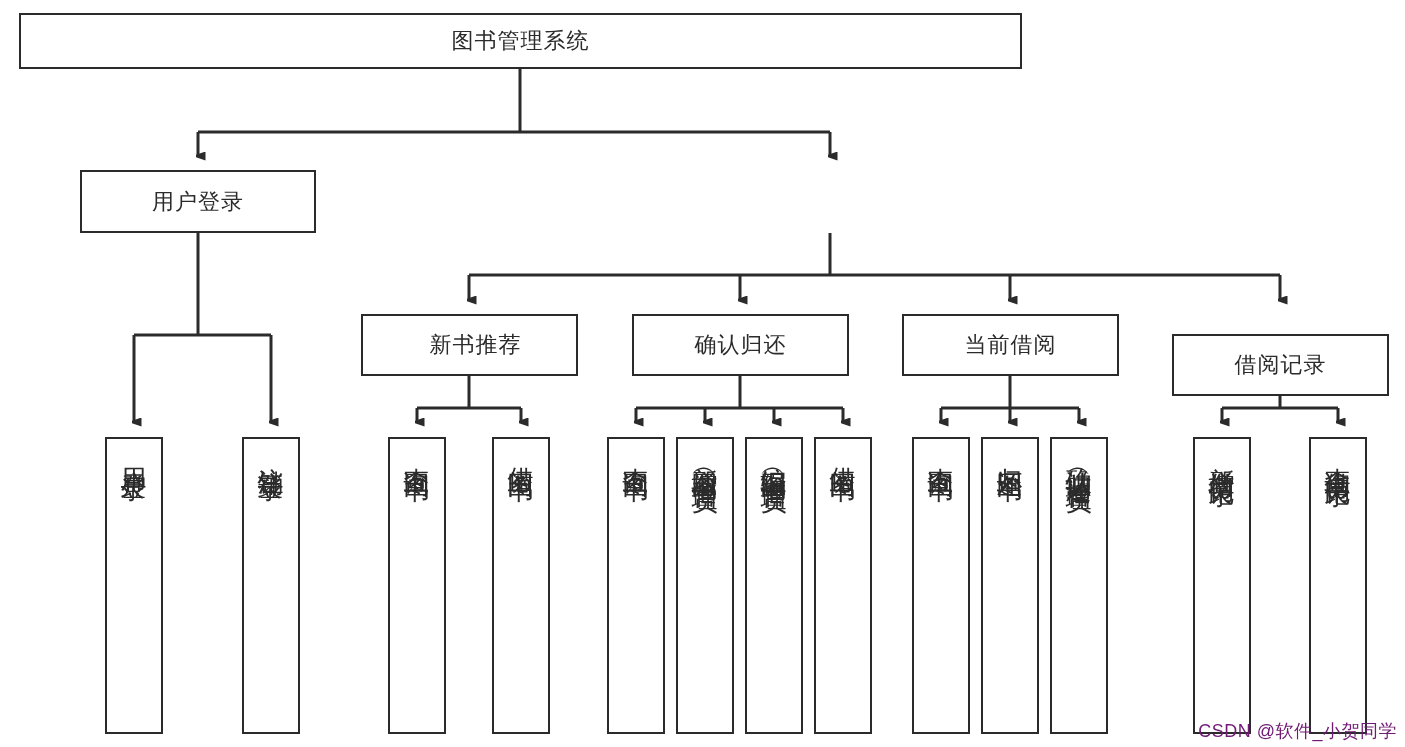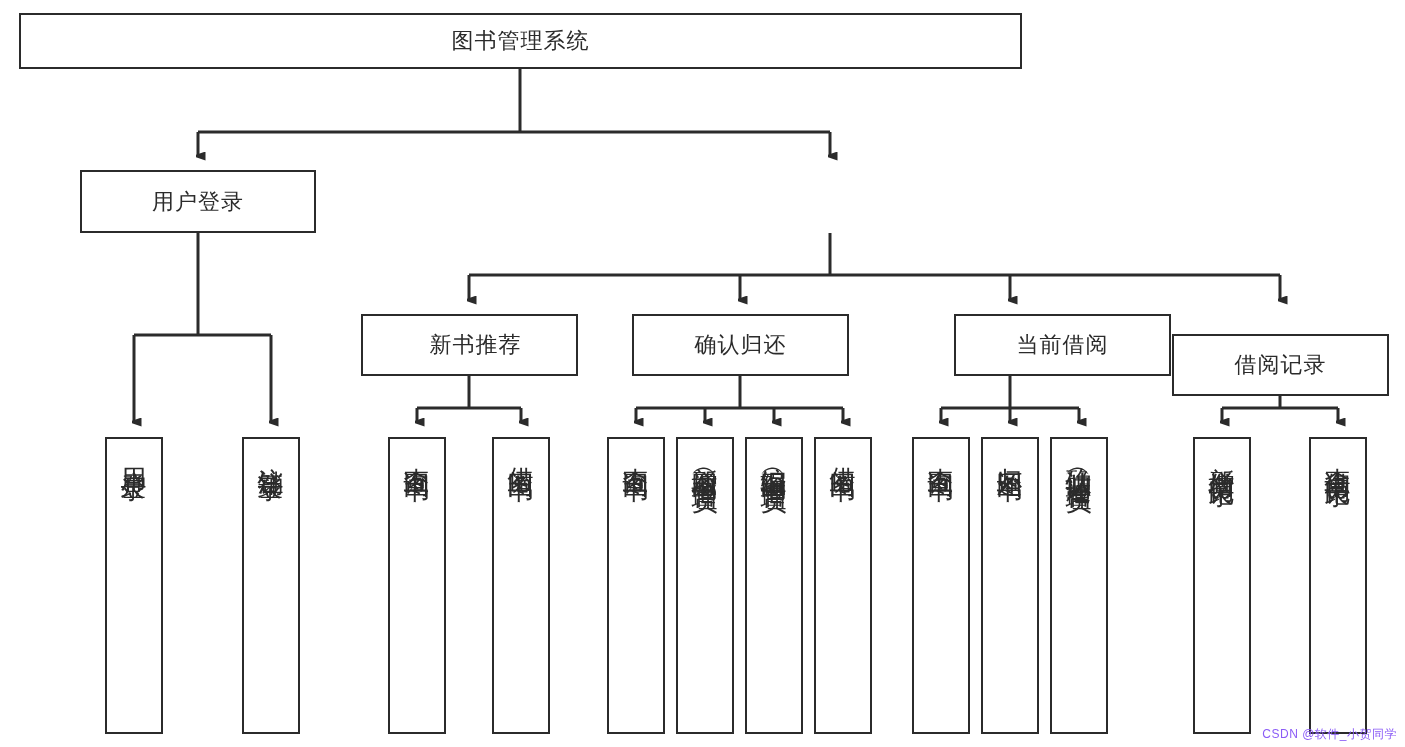--- a/index.html
+++ b/index.html
@@ -38,22 +38,22 @@
     text-orientation:upright;
     font-size:26px;
     letter-spacing:3px;
     white-space:nowrap;
     line-height:1;
   }
 
   .watermark{
     position:absolute;
     right:8px;bottom:4px;
-    font-size:12px;
-    color:#8b5cf6;
+    font-size:18px;
+    color:#701a75;
     letter-spacing:0.5px;
     white-space:nowrap;
   }
 </style>
 </head>
 <body>
 
 <div id="canvas">
 
   <svg class="connectors" viewBox="0 0 1405 747" xmlns="http://www.w3.org/2000/svg">
@@ -116,21 +116,21 @@
 
 
   <div class="node" style="left:361px;top:314px;width:217px;height:62px;padding-left:12px;">
     <span class="label">新书推荐</span>
   </div>
 
   <div class="node" style="left:632px;top:314px;width:217px;height:62px;">
     <span class="label">确认归还</span>
   </div>
 
-  <div class="node" style="left:954px;top:314px;width:217px;height:62px;">
+  <div class="node" style="left:902px;top:314px;width:217px;height:62px;">
     <span class="label">当前借阅</span>
   </div>
 
   <div class="node" style="left:1172px;top:314px;width:217px;height:62px;margin-top:20px;">
     <span class="label">借阅记录</span>
   </div>
 
   <div class="node leaf" style="left:105px;top:437px;width:58px;height:297px;">
     <span class="label">用户登录</span>
   </div>

